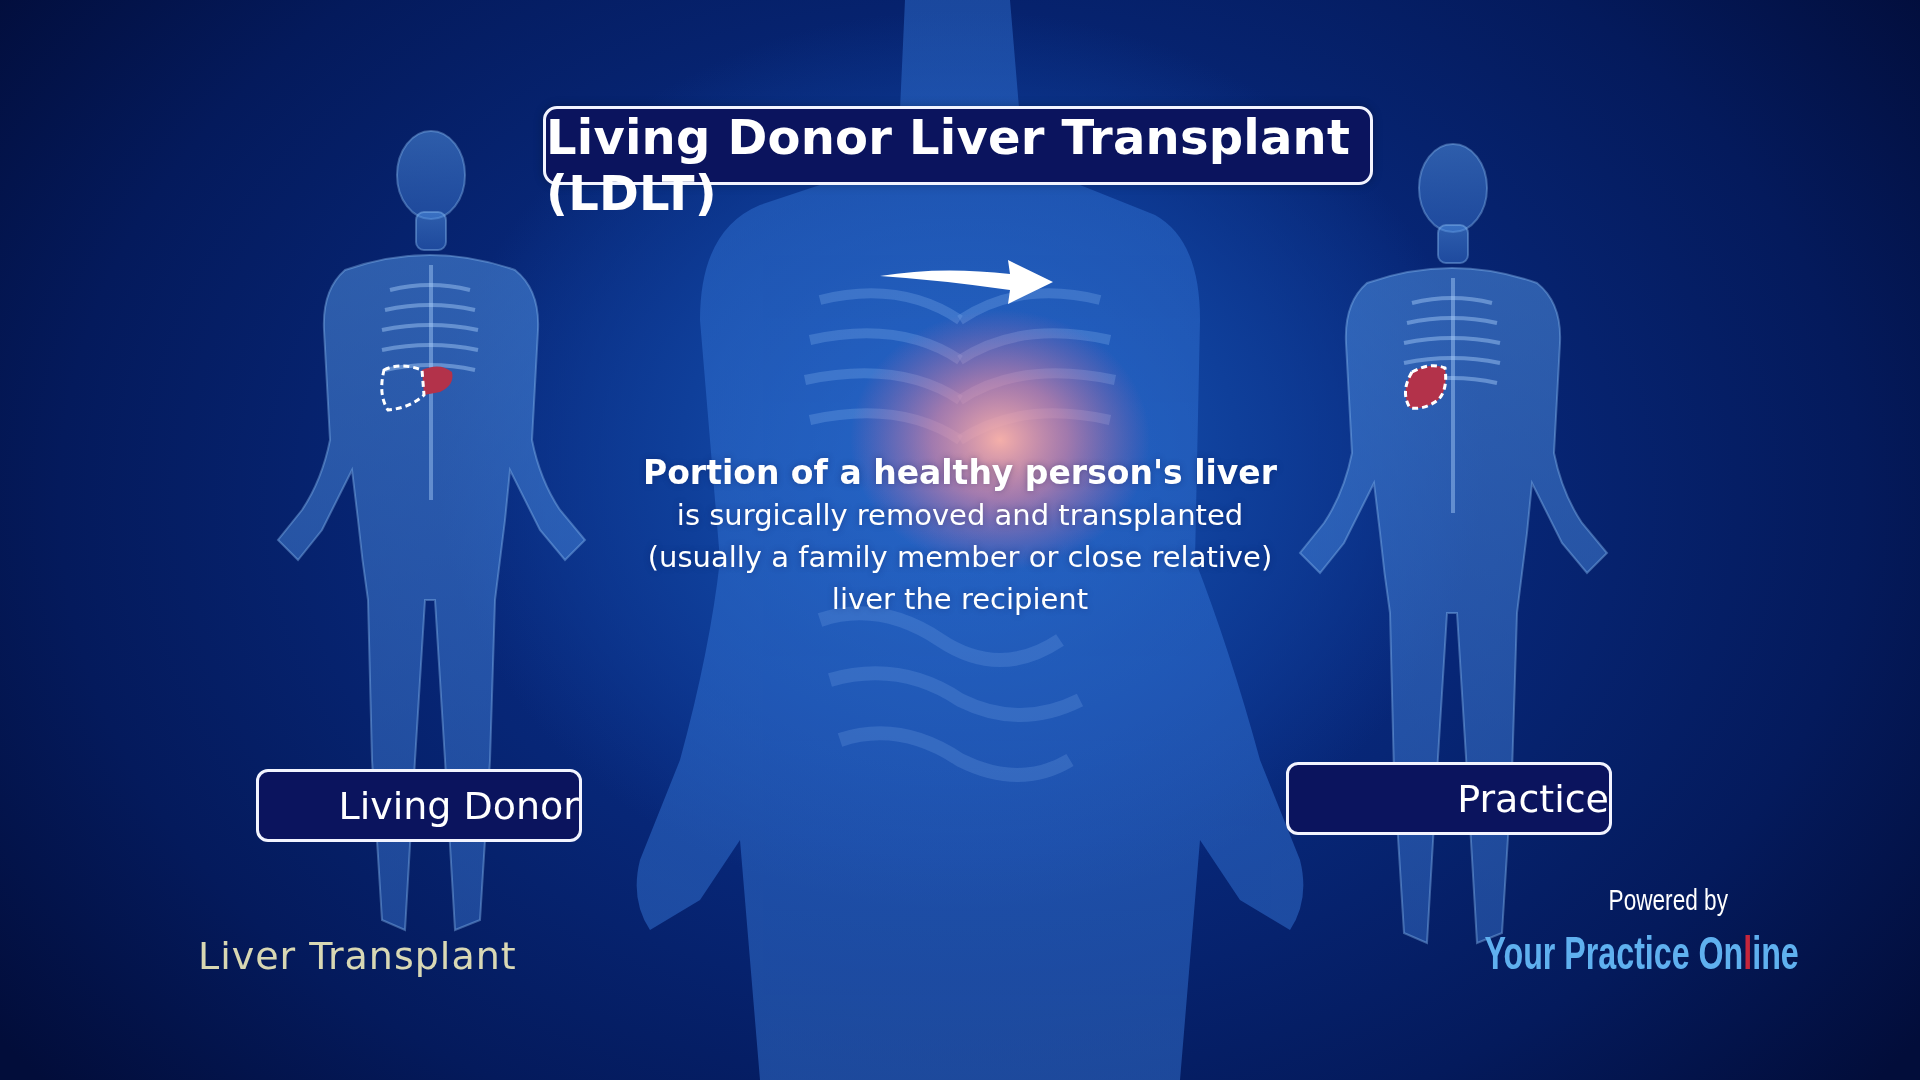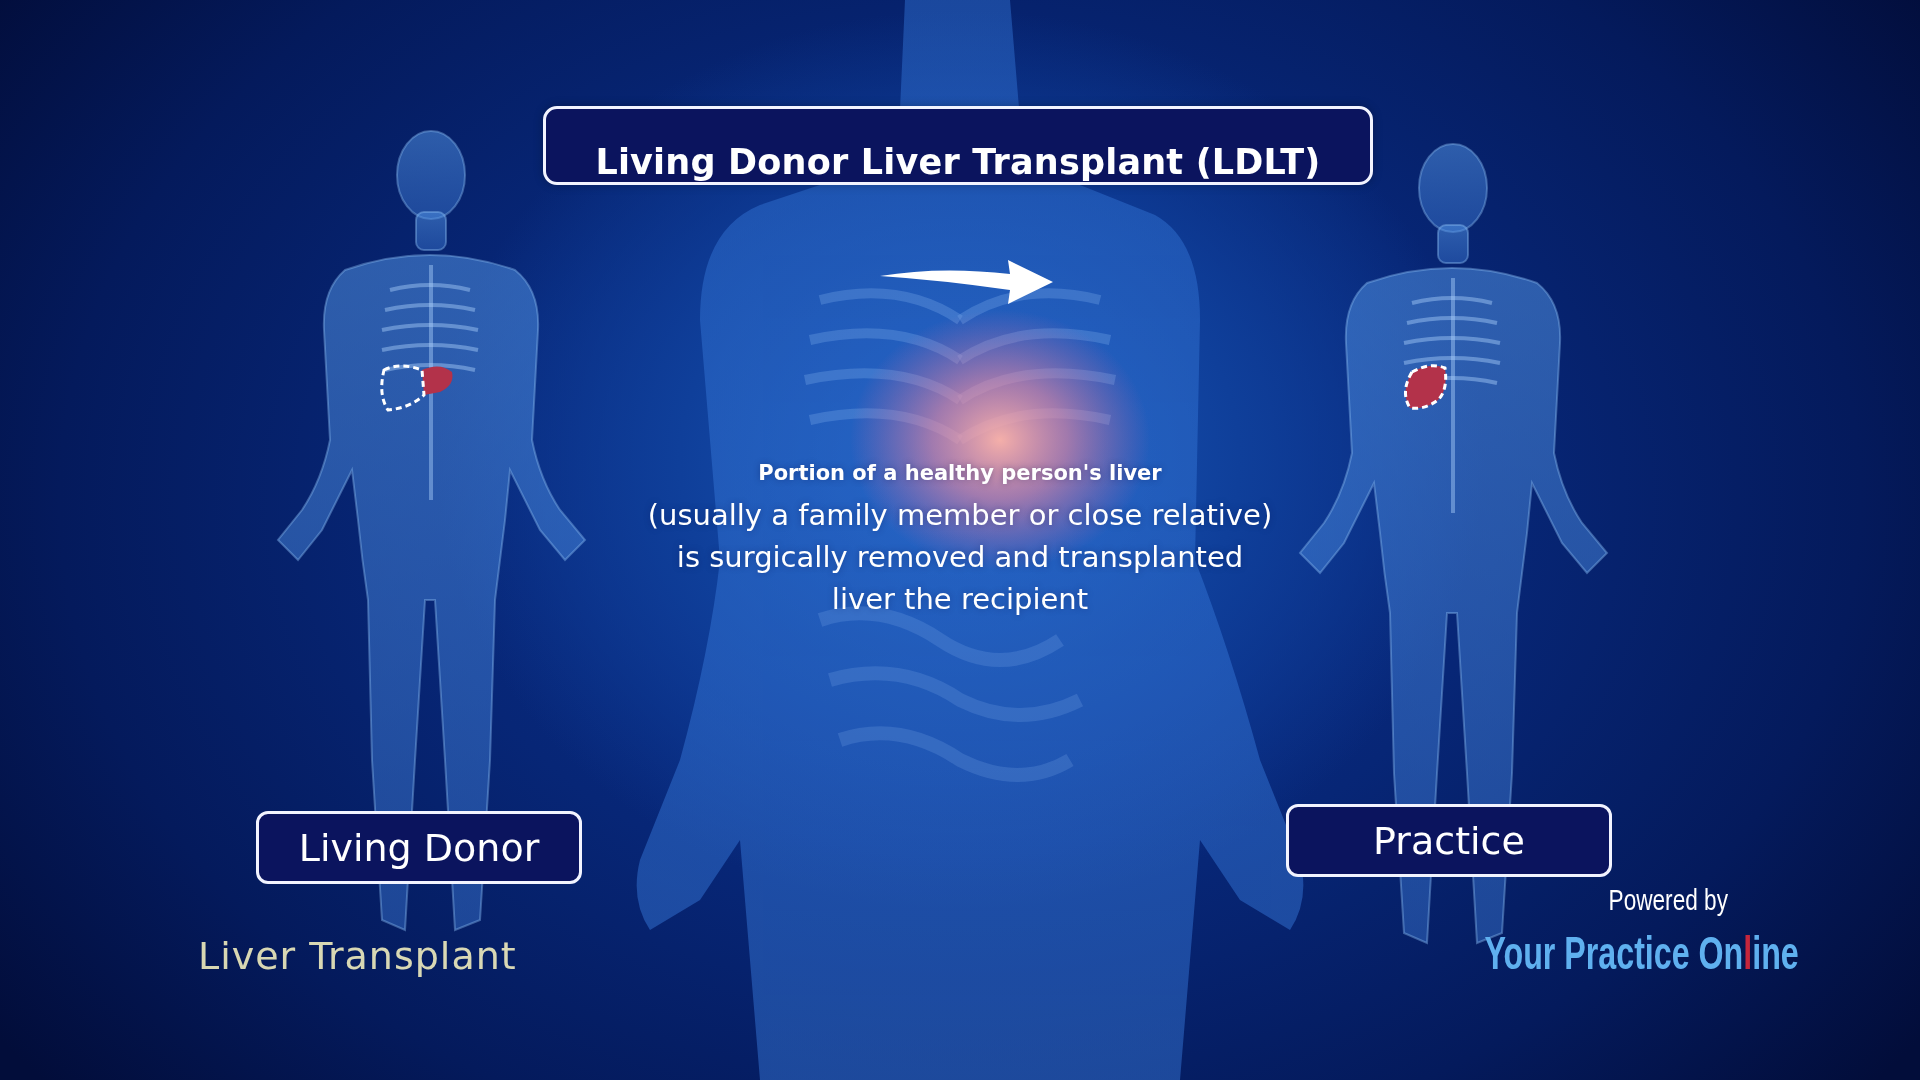--- a/index.html
+++ b/index.html
@@ -10,38 +10,38 @@
       position: absolute; inset: 0;
       background:
         radial-gradient(ellipse 700px 600px at 960px 460px, #1a57b8 0%, #0f3f9a 40%, rgba(8,40,130,0) 75%),
         radial-gradient(ellipse 1200px 900px at 960px 500px, #0b3192 0%, #072676 45%, #041a5c 75%, #020d3a 100%);
     }
     .figure-layer { position: absolute; inset: 0; }
 
     .title-box {
       position: absolute; left: 543px; top: 106px; width: 830px; height: 79px;
       background: #0b145e; border: 3px solid #f2f4ff; border-radius: 14px;
-      display: flex; align-items: flex-end; justify-content: center;
-      color: #ffffff; font-weight: bold; font-size: 35px; letter-spacing: 0.2px;
+      display: flex; align-items: flex-start; justify-content: center;
+      color: #ffffff; font-weight: bold; font-size: 48px; letter-spacing: 0.2px;
       box-shadow: 0 0 10px rgba(0,0,0,0.25);
     }
 
     .desc {
       position: absolute; left: 560px; top: 452px; width: 800px;
       text-align: center; color: #ffffff;
       text-shadow: 0 0 6px rgba(10,20,80,0.35);
     }
-    .desc .bold { font-weight: bold; font-size: 21px; line-height: 42px; display: block; }
+    .desc .bold { font-weight: bold; font-size: 33px; line-height: 42px; display: block; }
     .desc .line { font-size: 29px; line-height: 42px; display: block; font-weight: normal; }
 
     .label-box {
       position: absolute; height: 73px; width: 326px;
       background: #0b145e; border: 3px solid #f2f4ff; border-radius: 12px;
-      display: flex; align-items: center; justify-content: center;
-      color: #ffffff; font-size: 38px; margin-top: 42px;
+      display: flex; align-items: center; justify-content: flex-end;
+      color: #ffffff; font-size: 38px;
     }
     .label-donor { left: 256px; top: 769px; }
     .label-recipient { left: 1286px; top: 762px; }
 
     .watermark {
       position: absolute; left: 198px; top: 934px;
       color: #fef9c3; font-size: 38px; letter-spacing: 1px; opacity: 0.85;
       font-family: "DejaVu Sans", sans-serif; font-weight: normal;
     }
 
@@ -138,22 +138,22 @@
 
   <path d="M880 276 Q940 266 1010 274 L1008 260 L1053 282 L1008 304 L1010 290 Q940 280 880 276 Z" fill="#ffffff"></path>
 </svg>
 
 <div class="title-box">
   <span>Living Donor Liver Transplant (LDLT)</span>
 </div>
 
 <div class="desc">
   <span class="bold">Portion of a healthy person's liver</span>
+  <span class="line">is surgically removed and transplanted</span>
   <span class="line">(usually a family member or close relative)</span>
-  <span class="line">is surgically removed and transplanted</span>
   <span class="line">liver the recipient</span>
 </div>
 
 <div class="label-box label-donor">
   <span>Living Donor</span>
 </div>
 
 <div class="label-box label-recipient">
   <span>Practice</span>
 </div>

